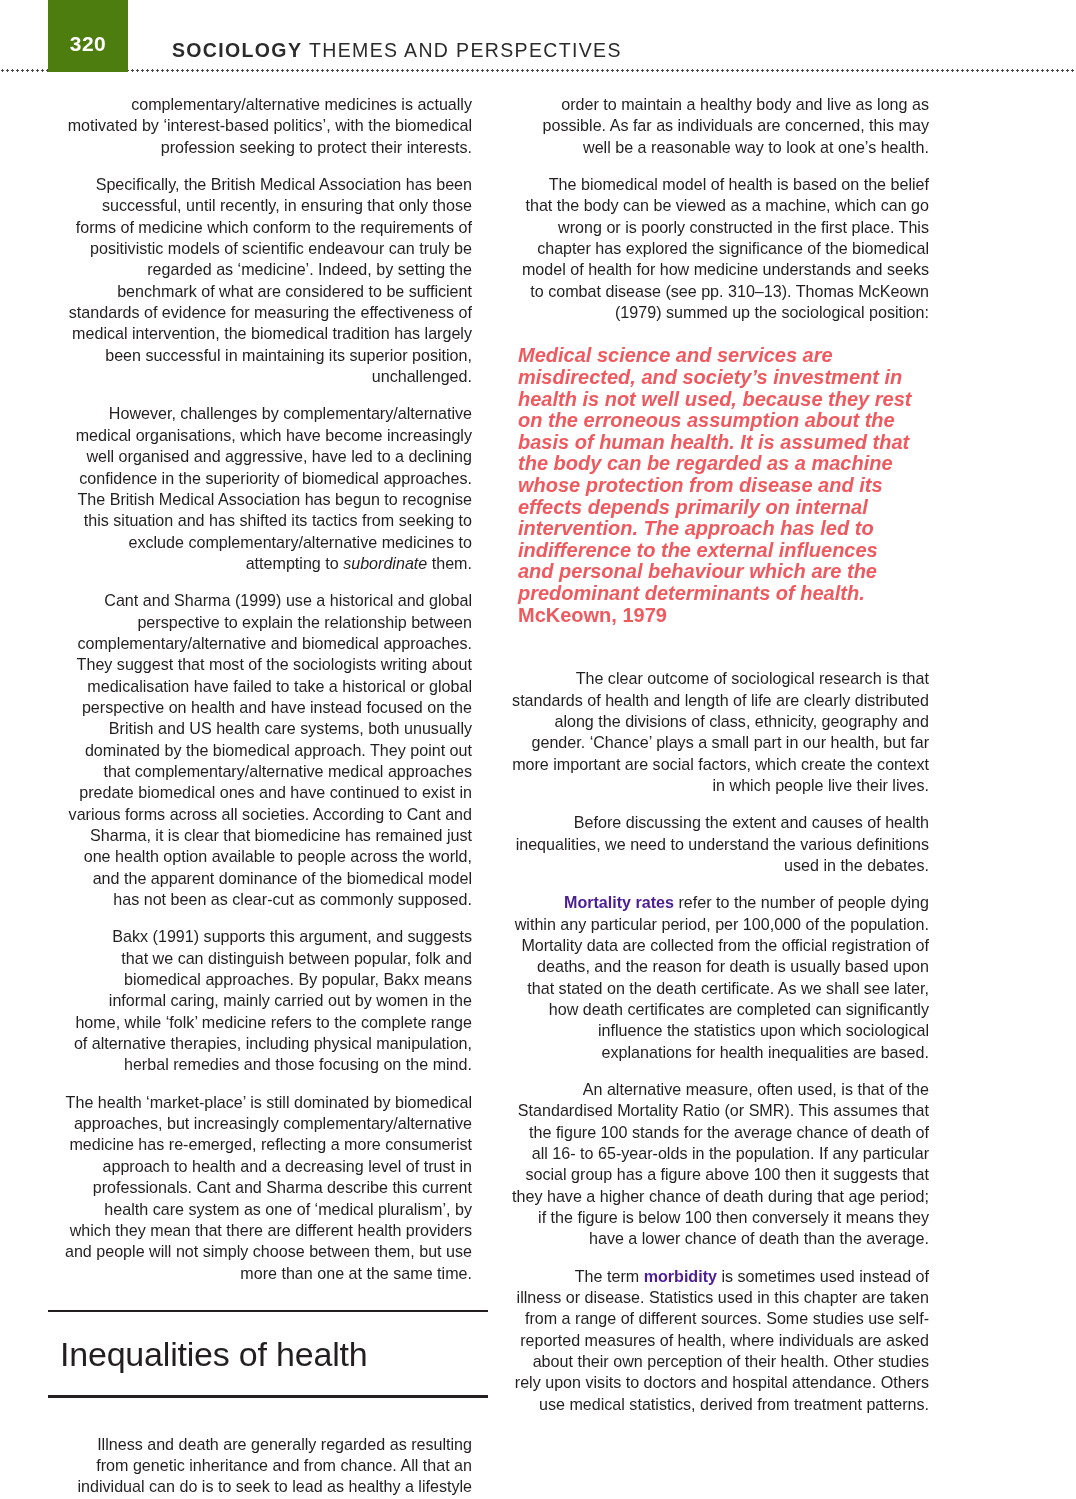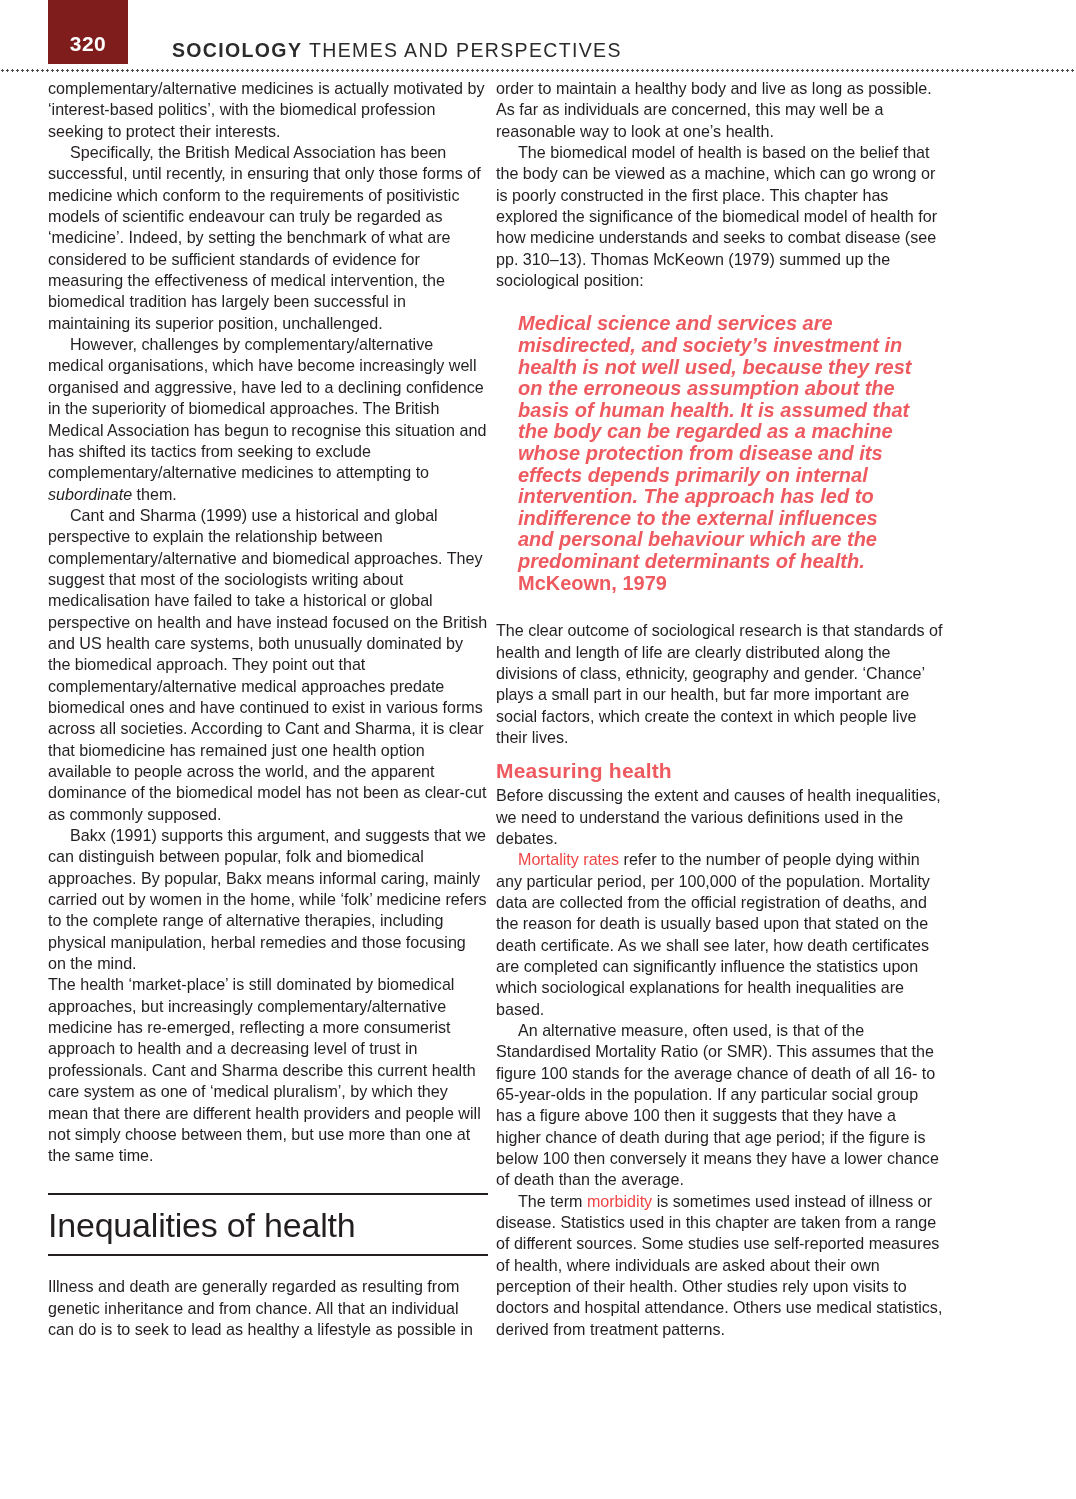--- a/index.html
+++ b/index.html
@@ -19,22 +19,22 @@
   
   .running-head {
     position: relative;
     height: 78px;
   }
   .page-number-block {
     position: absolute;
     left: 48px;
     top: 0;
     width: 80px;
-    height: 64px;
-    background: #7f1d1d;
+    height: 72px;
+    background: #4d7c0f;
     z-index: 2;
   }
   .page-number-block .pn {
     position: absolute;
     left: 0;
     right: 0;
     top: 33px;
     text-align: center;
     color: #ffffff;
     font-size: 21px;
@@ -79,22 +79,22 @@
     top: 0;
     width: 440px;
     font-size: 16.1px;
     line-height: 21.35px;
     color: #231f20;
   }
   .col-left  { left: 48px; }
   .col-right { left: 496px; width: 449px; }
 
   p {
-    margin: 0;
-    text-align: left;
+    margin: 16px;
+    text-align: right;
   }
   p + p { text-indent: 22px; }
   p.noindent { text-indent: 0; }
 
   em { }
 
   
   .subhead {
     color: #ee5a5f;
     font-size: 21px;
@@ -113,43 +113,43 @@
     background: #231f20;
     width: 100%;
   }
   .section-title {
     font-size: 34px;
     font-weight: normal;
     line-height: 1.18;
     letter-spacing: -0.2px;
     color: #231f20;
     padding: 10px 0 9px 0;
-    margin: 0;
+    margin: 12px;
   }
   .section-after-gap { height: 20px; }
 
   
   .pullquote {
     color: #ee5a5f;
     font-weight: bold;
     font-style: italic;
     font-size: 20px;
     line-height: 21.6px;
     margin: 22px 0 0 22px;
     max-width: 400px;
   }
   .pullquote .attrib {
     font-style: normal;
     font-weight: bold;
   }
   .pq-after-gap { height: 26px; }
 
   .term-blue {
-    color: #ef4444;
-    font-weight: normal;
+    color: #4c1d95;
+    font-weight: bold;
   }
 </style>
 </head>
 <body>
 
 <div class="running-head">
   <div class="head-rule"></div>
   <div class="page-number-block">
     <div class="pn">320</div>
   </div>
@@ -194,21 +194,20 @@
 
     <p>The biomedical model of health is based on the belief that the body can be viewed as a machine, which can go wrong or is poorly constructed in the first place. This chapter has explored the significance of the biomedical model of health for how medicine understands and seeks to combat disease (see pp. 310–13). Thomas McKeown (1979) summed up the sociological position:</p>
 
     <div class="pullquote"><span>Medical science and services are misdirected, and society’s investment in health is not well used, because they rest on the erroneous assumption about the basis of human health. It is assumed that the body can be regarded as a machine whose protection from disease and its effects depends primarily on internal intervention. The approach has led to indifference to the external influences and personal behaviour which are the predominant determinants of health. </span><span class="attrib">McKeown, 1979</span></div>
 
     <div class="pq-after-gap"></div>
 
 
     <p>The clear outcome of sociological research is that standards of health and length of life are clearly distributed along the divisions of class, ethnicity, geography and gender. ‘Chance’ plays a small part in our health, but far more important are social factors, which create the context in which people live their lives.</p>
 
-    <h3 class="subhead">Measuring health</h3>
 
     <p class="noindent">Before discussing the extent and causes of health inequalities, we need to understand the various definitions used in the debates.</p>
 
     <p><span class="term-blue">Mortality rates</span><span> refer to the number of people dying within any particular period, per 100,000 of the population. Mortality data are collected from the official registration of deaths, and the reason for death is usually based upon that stated on the death certificate. As we shall see later, how death certificates are completed can significantly influence the statistics upon which sociological explanations for health inequalities are based.</span></p>
 
     <p>An alternative measure, often used, is that of the Standardised Mortality Ratio (or SMR). This assumes that the figure 100 stands for the average chance of death of all 16- to 65-year-olds in the population. If any particular social group has a figure above 100 then it suggests that they have a higher chance of death during that age period; if the figure is below 100 then conversely it means they have a lower chance of death than the average.</p>
 
     <p><span>The term </span><span class="term-blue">morbidity</span><span> is sometimes used instead of illness or disease. Statistics used in this chapter are taken from a range of different sources. Some studies use self-reported measures of health, where individuals are asked about their own perception of their health. Other studies rely upon visits to doctors and hospital attendance. Others use medical statistics, derived from treatment patterns.</span></p>
 
   </div>

